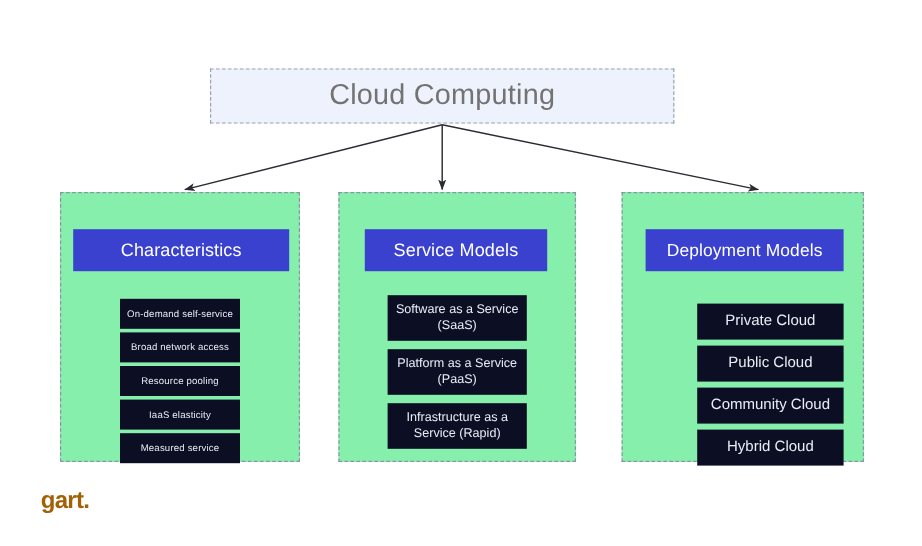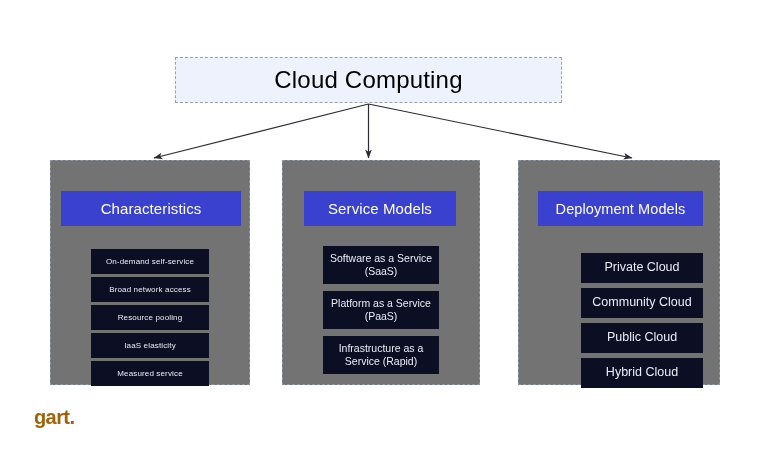--- a/index.html
+++ b/index.html
@@ -30,38 +30,38 @@
     height: 46px;
     background: #eef2fc;
     border: 1.3px dashed #9aa3b4;
     box-sizing: border-box;
     display: flex;
     align-items: center;
     justify-content: center;
   }
   .root-title {
     font-size: 24px;
-    color: #000000;
+    color: #737373;
     letter-spacing: 0.2px;
     font-weight: 400;
   }
   
   #arrows {
     position: absolute;
     left: 0; top: 0;
     width: 768px;
     height: 455px;
     pointer-events: none;
   }
   
   .panel {
     position: absolute;
     top: 160px;
     height: 225px;
-    background: #737373;
+    background: #86efac;
     border: 1.3px dashed #8b93a5;
     box-sizing: border-box;
   }
   #panel-0 { left: 50px;  width: 200px; }
   #panel-1 { left: 282px; width: 198px; }
   #panel-2 { left: 518px; width: 202px; }
 
   .panel-header {
     position: absolute;
     top: 30px;
@@ -101,21 +101,21 @@
     background: #0c0f23;
     color: #e9ecf4;
     display: flex;
     align-items: center;
     justify-content: center;
     text-align: center;
     box-sizing: border-box;
     line-height: 1.25;
   }
   #panel-0 .item {
-    width: 118px;
+    width: 100px;
     height: 25px;
     font-size: 8px;
     letter-spacing: 0.15px;
   }
   #panel-1 .item {
     width: 116px;
     height: 38px;
     font-size: 10.5px;
     padding: 0 5px;
   }
@@ -181,21 +181,21 @@
       <div class="item">Infrastructure as a Service (Rapid)</div>
     </div>
   </div>
 
   <div class="panel" id="panel-2">
     <div class="panel-header">
       <span class="panel-header-label">Deployment Models</span>
     </div>
     <div class="items">
       <div class="item">Private Cloud</div>
+      <div class="item">Public Cloud</div>
       <div class="item">Community Cloud</div>
-      <div class="item">Public Cloud</div>
       <div class="item">Hybrid Cloud</div>
     </div>
   </div>
 
   <div class="logo">gart.</div>
 
 </div>
 
 </body></html>

